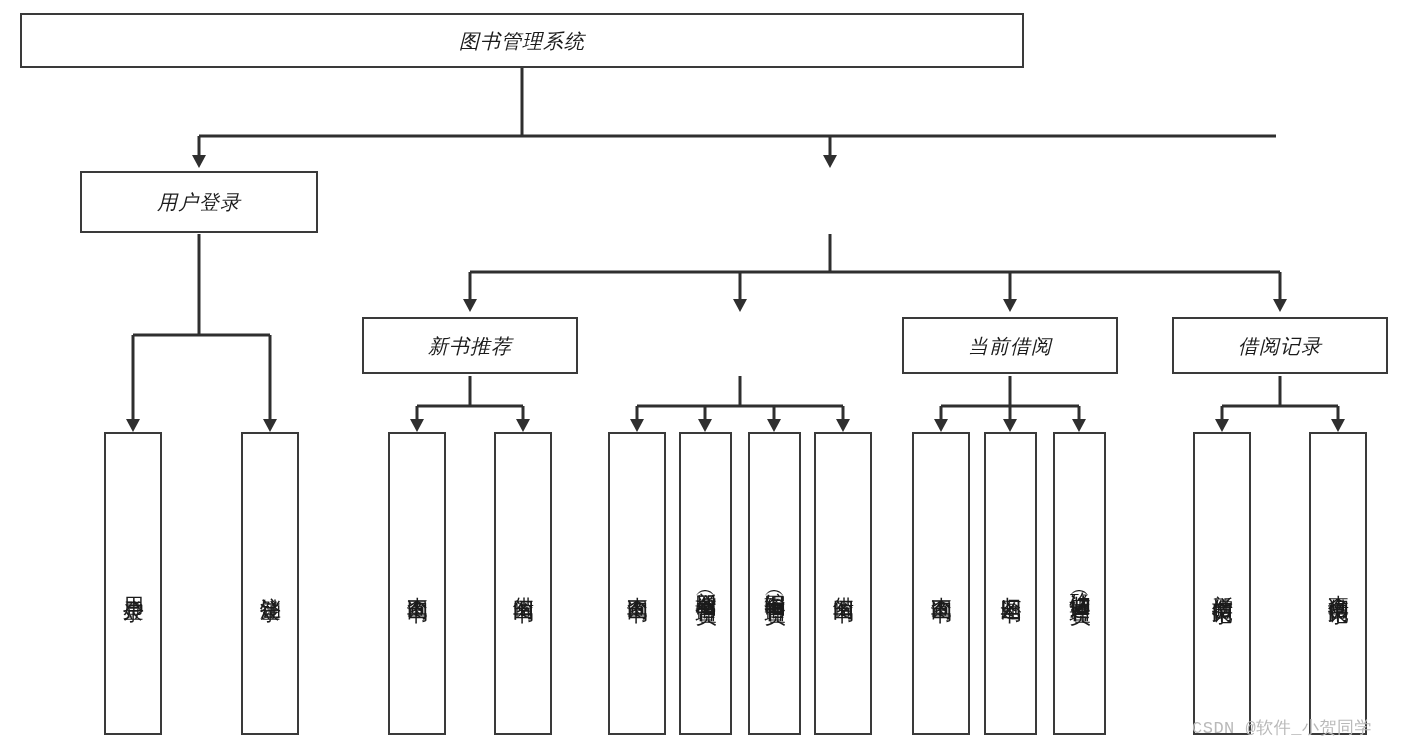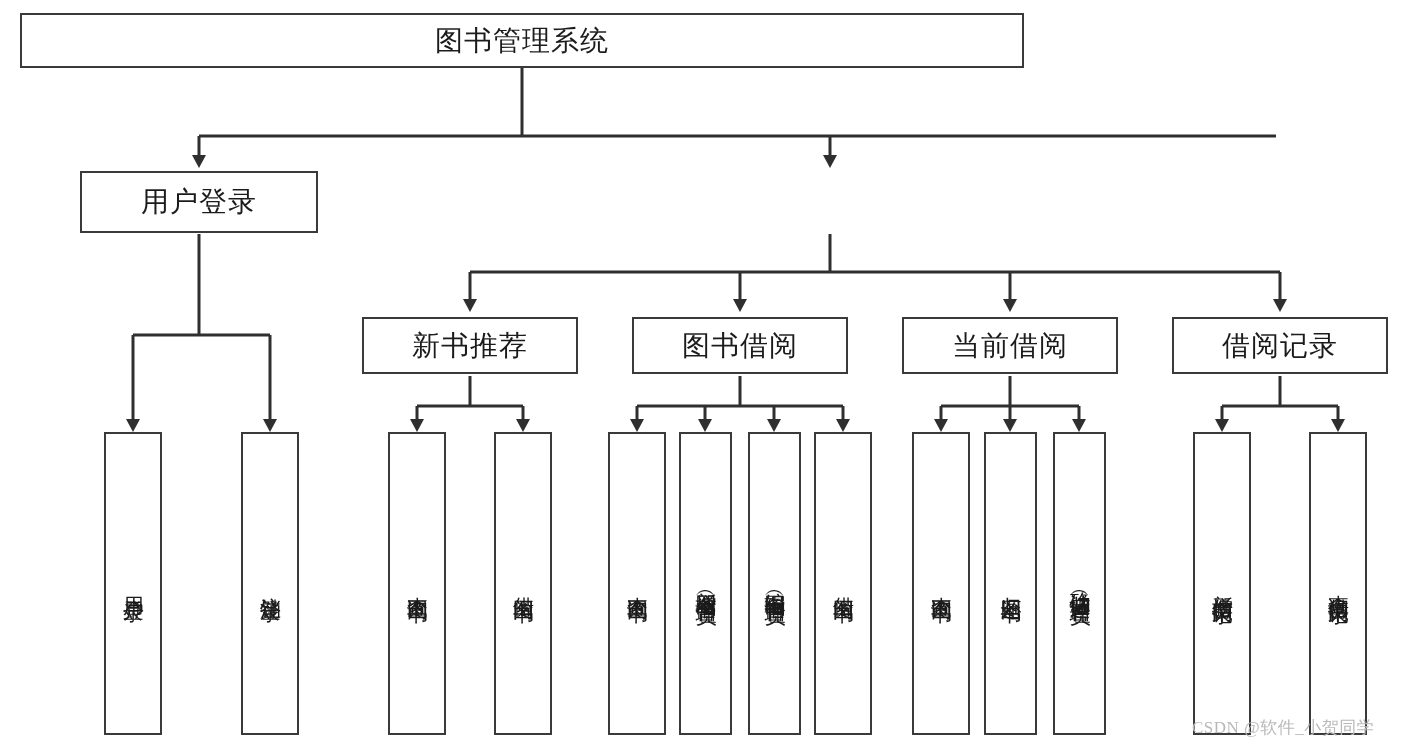--- a/index.html
+++ b/index.html
@@ -30,45 +30,46 @@
     position: absolute;
     box-sizing: border-box;
     background: #ffffff;
     border: 2px solid #3a3a3a;
     display: flex;
     align-items: center;
     justify-content: center;
     color: #1b1b1b;
   }
   .node.horiz .label {
-    font-size: 28px;
+    font-size: 20px;
     line-height: 1.2;
     letter-spacing: 1px;
     white-space: nowrap;
+    font-style: italic;
   }
   .node.vert {
     align-items: center;
     justify-content: center;
   }
   .node.vert .label {
     writing-mode: vertical-rl;
     text-orientation: upright;
     font-size: 21px;
     line-height: 1.18;
     letter-spacing: 2px;
     text-align: center;
     max-height: 100%;
   }
   .watermark {
     position: absolute;
     font-size: 17px;
     color: #b9b9b9;
     white-space: nowrap;
     letter-spacing: 0.5px;
-    font-family: Liberation Serif, serif;
+    font-family: Liberation Mono, monospace;
   }
 </style>
 </head>
 <body>
 
 <div id="canvas">
 
   <svg class="edges" viewBox="0 0 1405 747">
     <defs>
       <marker id="arrow" markerWidth="14" markerHeight="16" refX="1" refY="8" orient="auto" markerUnits="userSpaceOnUse">
@@ -123,23 +124,20 @@
     <span class="label">图书管理系统</span>
   </div>
 
   <div class="node horiz" style="left:80px; top:171px; width:238px; height:62px;">
     <span class="label">用户登录</span>
   </div>
 
   <div class="node horiz" style="left:362px; top:317px; width:216px; height:57px;justify-content:center;">
     <span class="label">新书推荐</span>
   </div>
-  <div class="node horiz" style="left:632px; top:317px; width:216px; height:57px;">
-    <span class="label">图书借阅</span>
-  </div>
   <div class="node horiz" style="left:1172px; top:317px; width:216px; height:57px;">
     <span class="label">借阅记录</span>
   </div>
   <div class="node horiz" style="left:902px; top:317px; width:216px; height:57px;">
     <span class="label">当前借阅</span>
   </div>
 
   <div class="node vert" style="left:104px; top:432px; width:58px; height:303px;">
     <span class="label">用户登录</span>
   </div>

